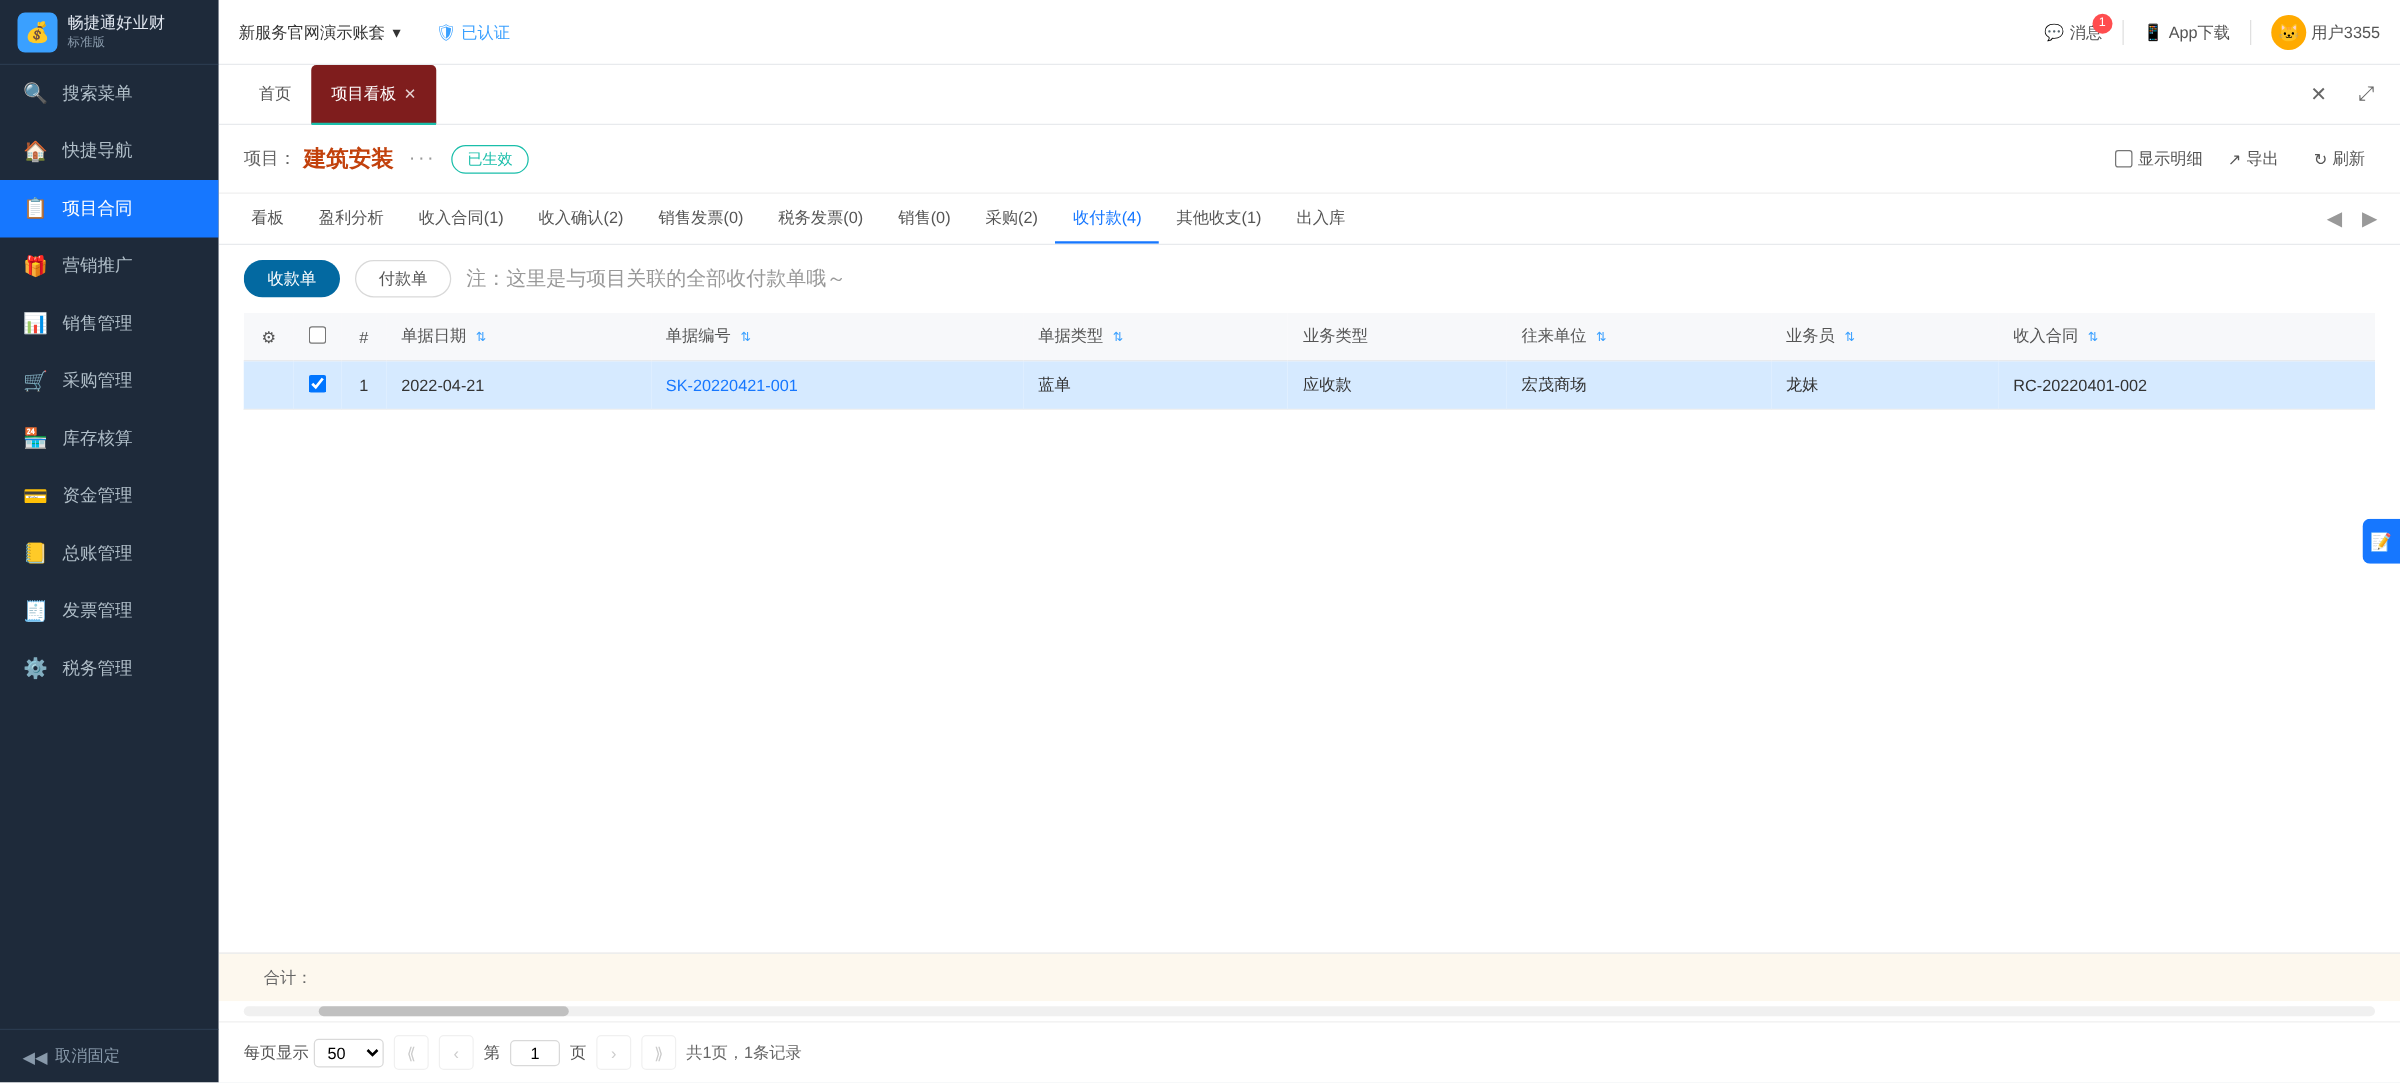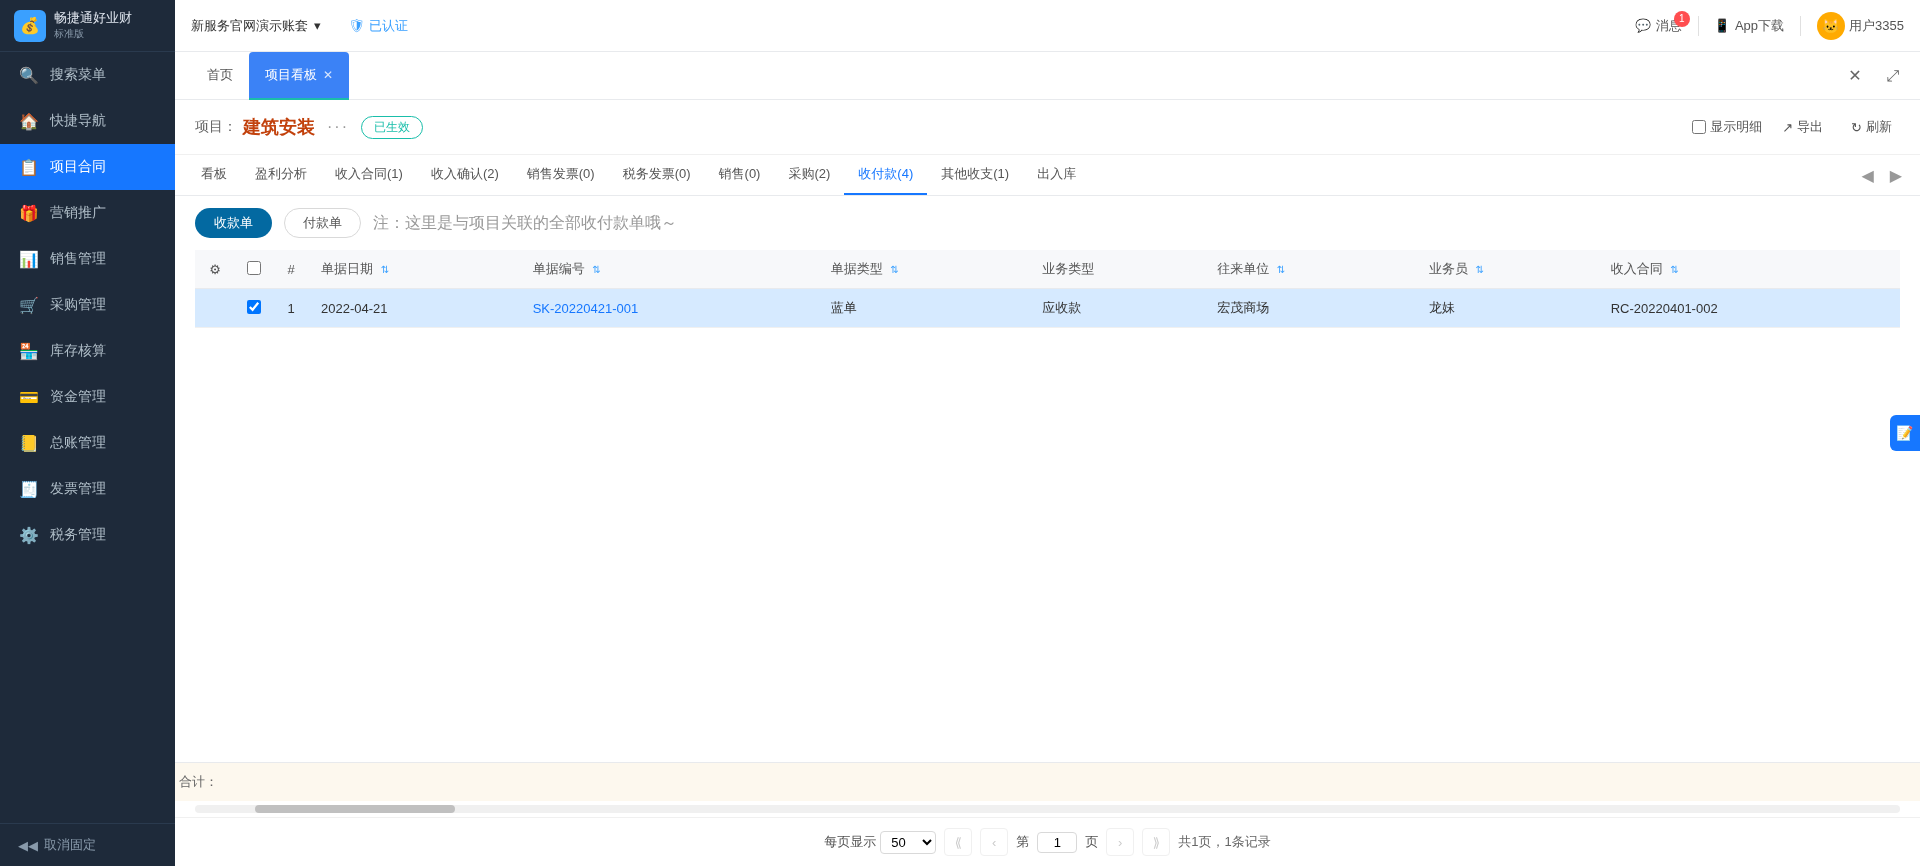--- a/index.html
+++ b/index.html
@@ -28,21 +28,21 @@
     .topbar-certified { display: flex; align-items: center; gap: 4px; color: #3aa0ff; font-size: 13px; margin-left: 20px; }
     .topbar-right { display: flex; align-items: center; gap: 16px; font-size: 13px; color: #555; }
     .topbar-right-item { display: flex; align-items: center; gap: 4px; cursor: pointer; position: relative; }
     .topbar-badge { position: absolute; top: -6px; right: -8px; background: #ff4d4f; color: white; border-radius: 50%; width: 16px; height: 16px; font-size: 10px; display: flex; align-items: center; justify-content: center; }
     .topbar-divider { width: 1px; height: 20px; background: #e0e0e0; }
     .topbar-avatar { width: 28px; height: 28px; background: #ffaa00; border-radius: 50%; display: flex; align-items: center; justify-content: center; font-size: 14px; }
 
     
     .tabbar { height: 48px; background: white; display: flex; align-items: center; padding: 0 0 0 16px; border-bottom: 1px solid #e8eaed; flex-shrink: 0; position: relative; }
     .tab { display: flex; align-items: center; padding: 0 16px; height: 48px; cursor: pointer; color: #555; font-size: 13px; border-bottom: 2px solid transparent; }
-    .tab.active { background: #3b82f6; color: white; border-bottom: 2px solid #1abeaa; border-radius: 4px 4px 0 0; margin-bottom: 0; }
+    .tab.active { background: #7f1d1d; color: white; border-bottom: 2px solid #1abeaa; border-radius: 4px 4px 0 0; margin-bottom: 0; }
     .tab-close { margin-left: 6px; color: rgba(255,255,255,0.8); font-size: 12px; cursor: pointer; }
     .tabbar-actions { margin-left: auto; display: flex; gap: 8px; padding-right: 12px; }
     .tabbar-btn { background: none; border: none; cursor: pointer; color: #666; font-size: 16px; width: 30px; height: 30px; display: flex; align-items: center; justify-content: center; border-radius: 4px; }
 
     
     .content { flex: 1; background: white; display: flex; flex-direction: column; overflow: hidden; margin: 0; }
 
     
     .project-header { padding: 14px 20px; display: flex; align-items: center; border-bottom: 1px solid #f0f0f0; flex-shrink: 0; }
     .project-title { font-size: 18px; font-weight: bold; color: #c2410c; }
@@ -76,27 +76,27 @@
     thead th .sort-icon { color: #3aa0ff; margin-left: 4px; font-size: 10px; }
     tbody tr { border-bottom: 1px solid #f0f0f0; }
     tbody tr.selected { background: #d6eaff; }
     tbody td { padding: 10px 12px; color: #333; white-space: nowrap; }
     .td-link { color: #1677ff; cursor: pointer; text-decoration: none; }
     .th-settings { width: 40px; text-align: center; }
     .th-checkbox { width: 36px; text-align: center; }
     .th-num { width: 36px; text-align: center; }
 
     
-    .table-footer { border-top: 1px solid #e8eaed; background: #fdf8ee; padding: 10px 4px; flex-shrink: 0; font-size: 13px; color: #666; }
+    .table-footer { border-top: 1px solid #e8eaed; background: #fdf8ee; padding: 10px 36px; flex-shrink: 0; font-size: 13px; color: #666; }
     .table-scrollbar-area { padding: 4px 20px; background: white; flex-shrink: 0; }
     .fake-scrollbar { height: 8px; background: #f0f0f0; border-radius: 4px; }
     .fake-scrollbar-thumb { height: 8px; width: 200px; background: #c0c0c0; border-radius: 4px; margin-left: 60px; }
 
     
-    .pagination { display: flex; align-items: center; justify-content: center; padding: 10px 20px; background: white; border-top: 1px solid #f0f0f0; flex-shrink: 0; gap: 8px; font-size: 13px; color: #555; }
+    .pagination { display: flex; align-items: center; justify-content: flex-start; padding: 10px 20px; background: white; border-top: 1px solid #f0f0f0; flex-shrink: 0; gap: 8px; font-size: 13px; color: #555; }
     .page-select { display: flex; align-items: center; gap: 4px; }
     .page-select select { border: 1px solid #d9d9d9; border-radius: 4px; padding: 2px 6px; font-size: 13px; background: white; }
     .page-btn { width: 28px; height: 28px; display: flex; align-items: center; justify-content: center; border: 1px solid #d9d9d9; border-radius: 4px; cursor: pointer; background: white; color: #555; font-size: 13px; }
     .page-btn.disabled { color: #ccc; cursor: not-allowed; border-color: #f0f0f0; }
     .page-input { width: 40px; border: 1px solid #d9d9d9; border-radius: 4px; text-align: center; padding: 2px 4px; font-size: 13px; }
     .page-total { color: #666; }
 
     
     .right-float { position: fixed; right: 0; top: 50%; transform: translateY(-50%); background: #1677ff; color: white; width: 30px; padding: 10px 0; border-radius: 6px 0 0 6px; display: flex; flex-direction: column; align-items: center; justify-content: center; cursor: pointer; z-index: 100; }
 

